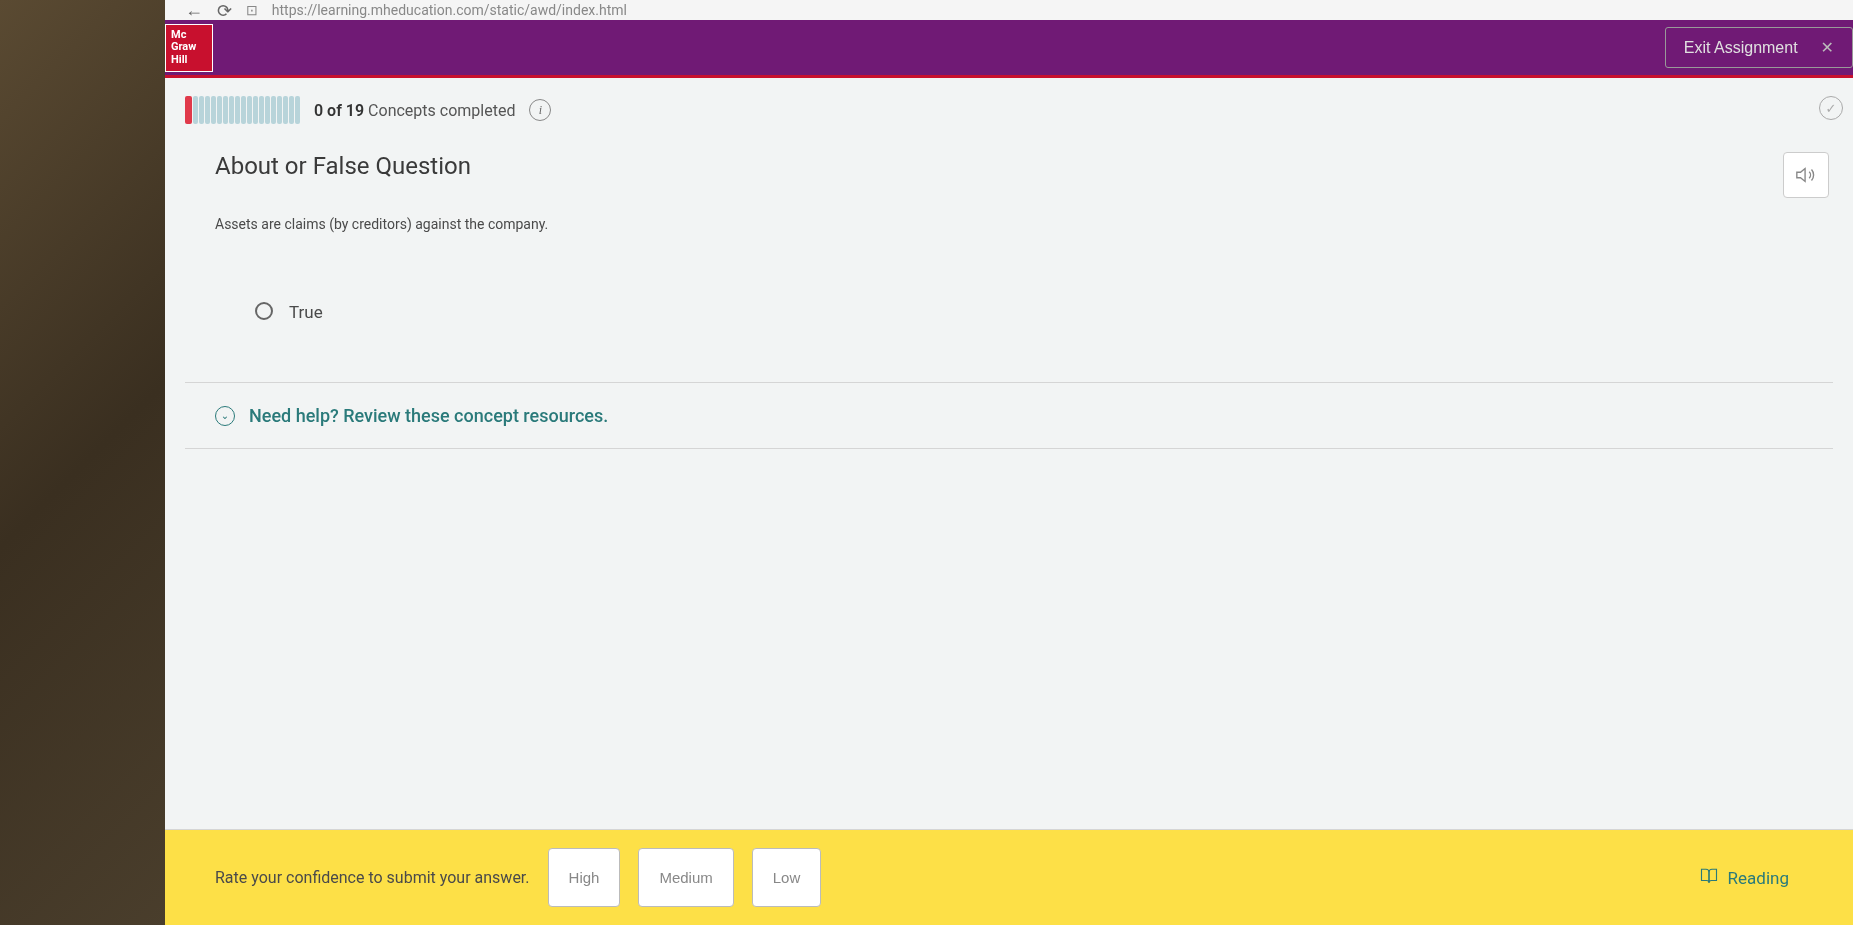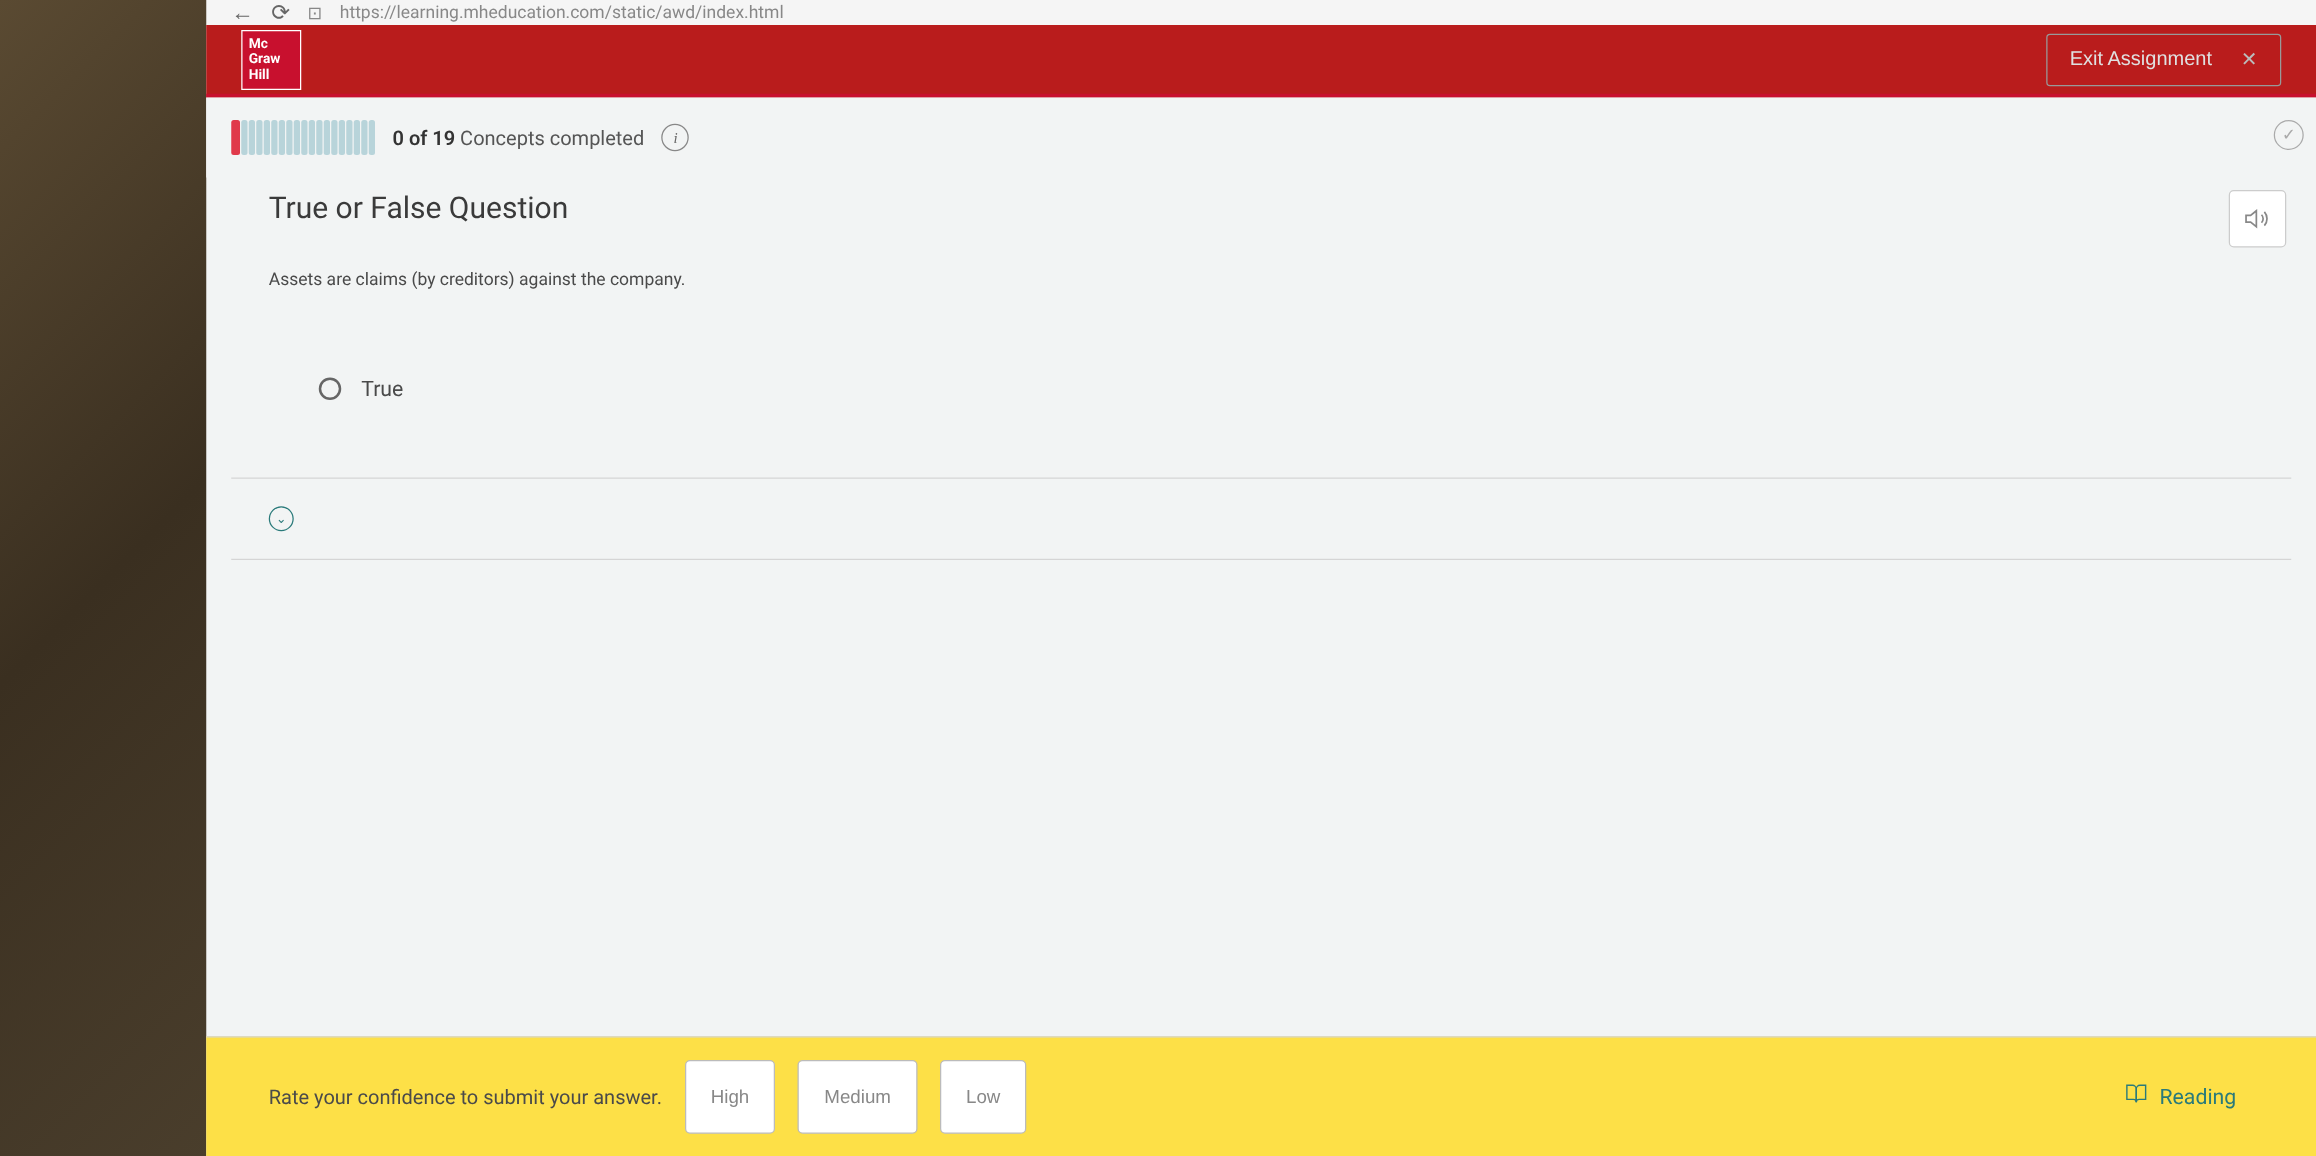--- a/index.html
+++ b/index.html
@@ -47,26 +47,26 @@
     }
     .app-container {
       position: absolute;
       left: 165px;
       top: 20px;
       right: 0;
       bottom: 0;
       background: #f2f4f4;
     }
     .header-bar {
-      background: #b91c1c;
+      background: #701a75;
       height: 58px;
       display: flex;
       align-items: center;
       justify-content: space-between;
-      padding: 0 28px;
+      padding: 0 0;
       border-bottom: 3px solid #c8102e;
     }
     .logo-box {
       width: 48px;
       height: 48px;
       background: #c8102e;
       color: #fff;
       font-size: 11px;
       font-weight: bold;
       line-height: 1.1;
@@ -343,33 +343,34 @@
 
   <div class="content-area">
     <button class="audio-btn">
       <svg width="22" height="22" viewBox="0 0 24 24" fill="none" stroke="currentColor" stroke-width="1.5">
         <path d="M11 5L6 9H2v6h4l5 4V5z"></path>
         <path d="M15.5 8.5a5 5 0 0 1 0 7"></path>
         <path d="M18 6a9 9 0 0 1 0 12"></path>
       </svg>
     </button>
 
-    <h2 class="question-title">True or False Question</h2>
+    <h2 class="question-title">About or False Question</h2>
     <p class="question-text">Assets are claims (by creditors) against the company.</p>
 
     <div class="radio-options">
       <div class="radio-row">
         <span class="radio-circle"></span>
         <span class="radio-label">True</span>
       </div>
     </div>
 
     <div class="help-section">
       <div class="help-header">
         <span class="chevron-circle">⌄</span>
+        <span class="help-title">Need help? Review these concept resources.</span>
       </div>
     </div>
   </div>
 
   <div class="footer-bar">
     <div class="footer-left">
       <span class="confidence-label">Rate your confidence to submit your answer.</span>
       <button class="conf-btn">High</button>
       <button class="conf-btn">Medium</button>
       <button class="conf-btn">Low</button>

